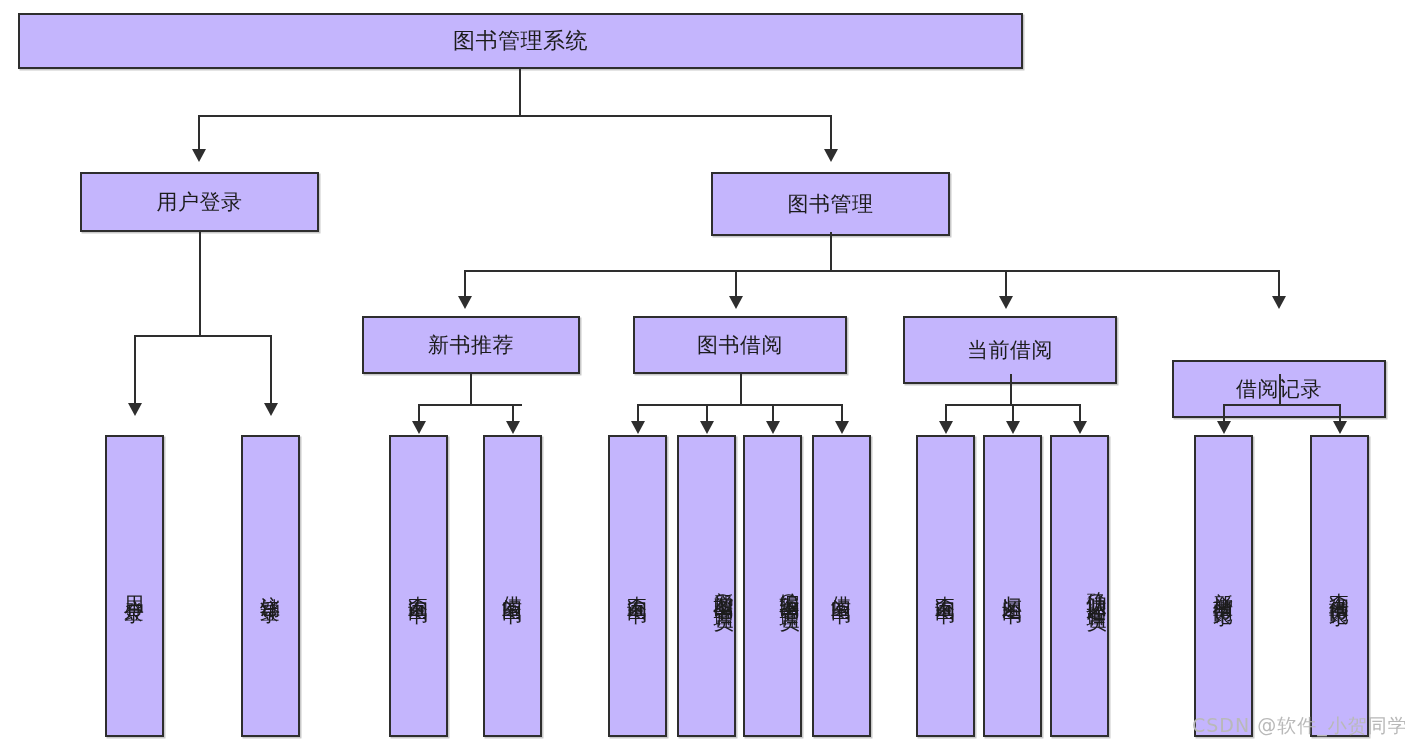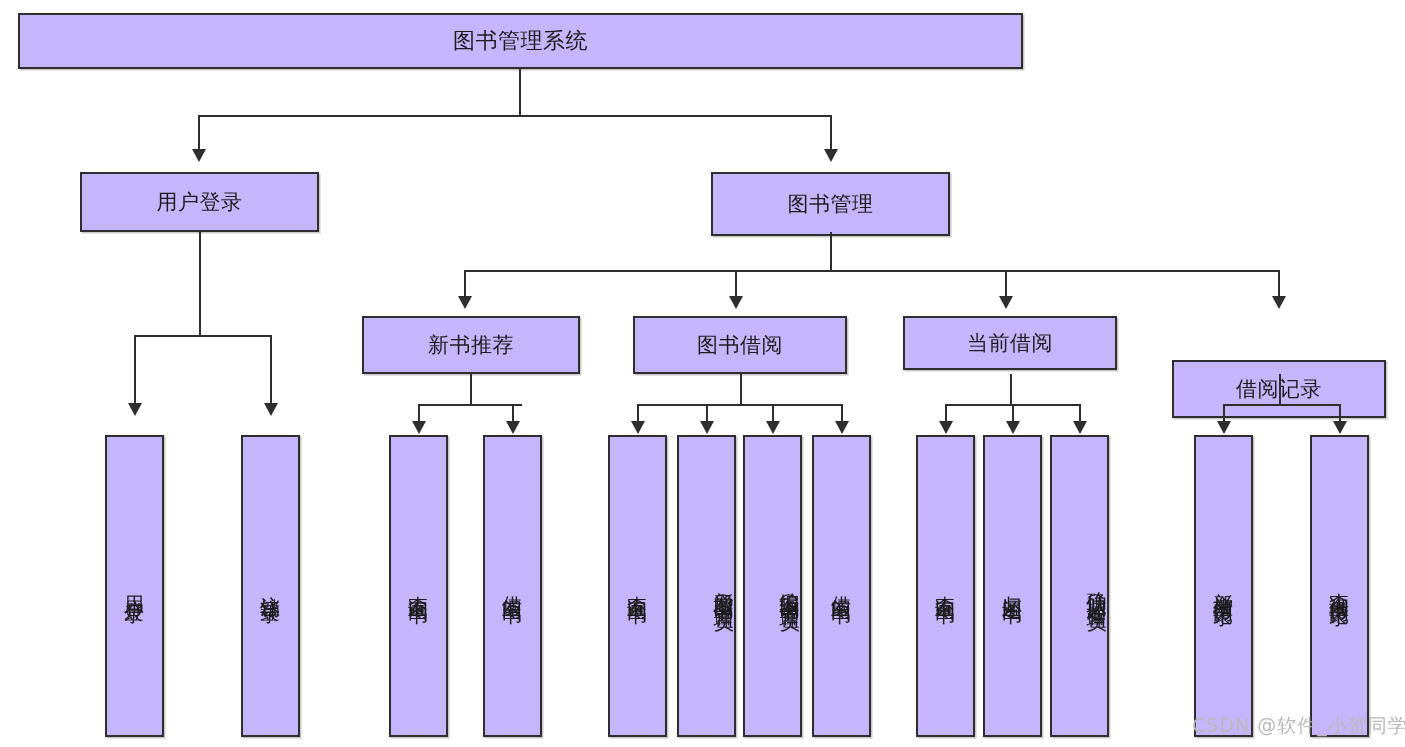--- a/index.html
+++ b/index.html
@@ -132,21 +132,21 @@
   <div class="arrow" style="left:1272px;top:296px;"></div>
 
   <div class="node" style="left:362px;top:316px;width:218px;height:58px;">
     <span>新书推荐</span>
   </div>
 
   <div class="node" style="left:633px;top:316px;width:214px;height:58px;">
     <span>图书借阅</span>
   </div>
 
-  <div class="node" style="left:903px;top:316px;width:214px;height:54px;text-align:right;">
+  <div class="node" style="left:903px;top:316px;width:214px;height:68px;text-align:right;">
     <span>当前借阅</span>
   </div>
 
   <div class="node" style="left:1172px;top:316px;width:214px;height:58px;margin-top:44px;">
     <span>借阅记录</span>
   </div>
 
   <div class="edge v" style="left:470px;top:374px;height:32px;"></div>
   <div class="edge h" style="left:418px;top:404px;width:104px;"></div>
   <div class="edge v" style="left:418px;top:404px;height:20px;"></div>

